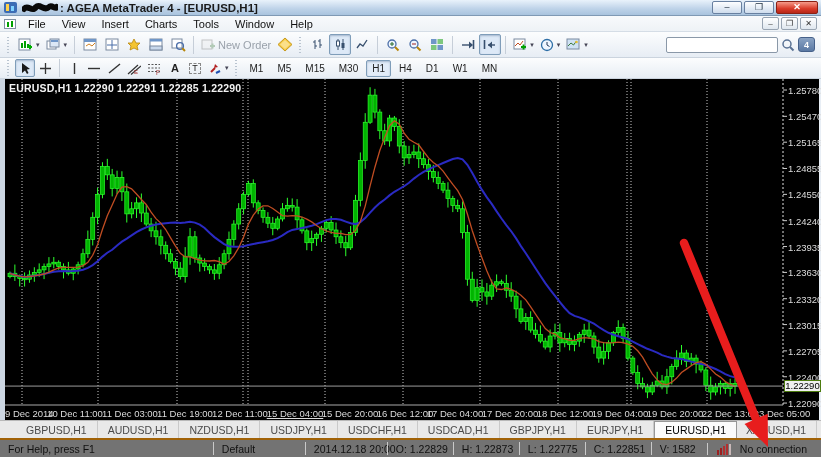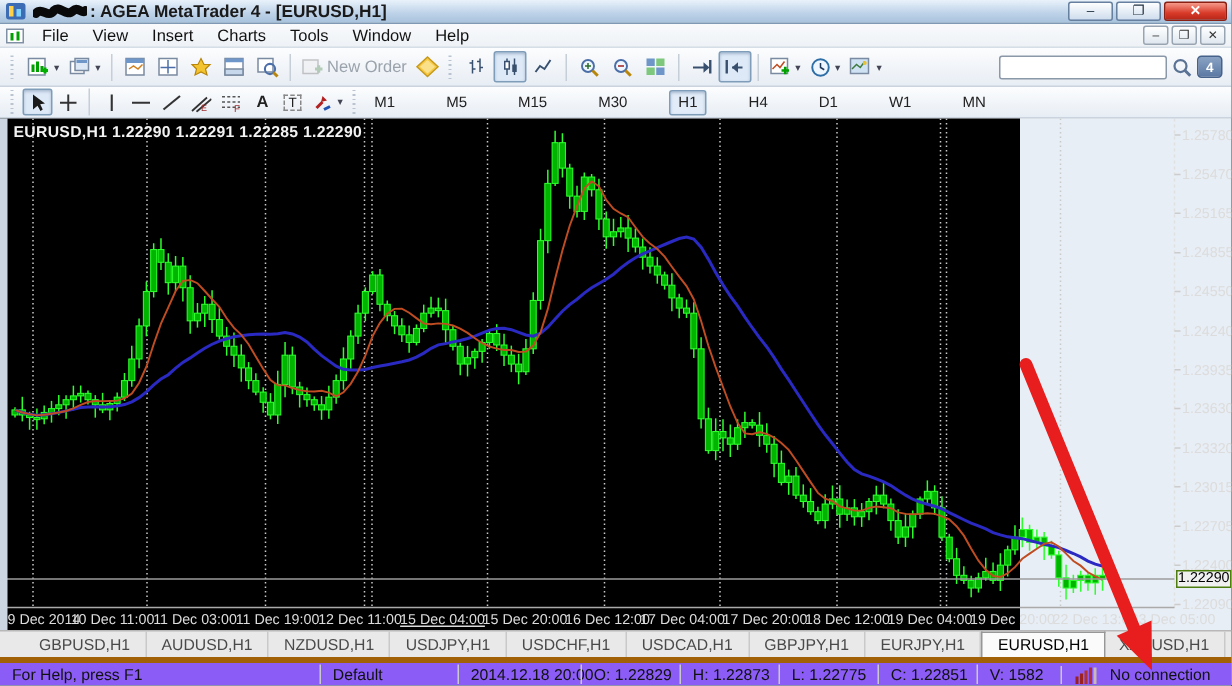--- a/index.html
+++ b/index.html
@@ -43,36 +43,36 @@
   .tlabel{font-size:11px;color:#111;}
   .tlabel.disabled{color:#9aa2ab;}
   .search-wrap{margin-left:auto;display:flex;align-items:center;gap:3px;padding-right:2px;}
   .search-input{width:112px;height:16px;border:1px solid #8a98a8;border-radius:2px;font-size:10px;padding:0 3px;background:#fff;}
   .chat-badge{width:17px;height:15px;background:linear-gradient(#8aa3c4,#5b79a3);border:1px solid #46618a;
     border-radius:3px;color:#fff;font-size:9px;font-weight:bold;text-align:center;line-height:14px;}
   .tfbtn{font-size:10px;color:#222;padding:2px 5px;border:1px solid transparent;border-radius:2px;margin:0 1px;}
   .tfbtn.active{border-color:#7f9db9;background:#e2ecf8;box-shadow:inset 0 1px 2px rgba(60,90,130,.35);}
   .glyph{font-size:11px;color:#222;line-height:1;}
   
-  .chart{position:relative;width:680px;height:341px;background:#000;}
+  .chart{position:relative;width:819px;height:341px;background:#000;}
   .left-strip{position:absolute;left:0;top:0;width:5px;height:100%;background:#ccd6e2;}
   #chart-svg{position:absolute;left:0;top:0;}
   .quote-line{position:absolute;left:9px;top:3px;font-size:10.5px;font-weight:bold;color:#f2f2f2;letter-spacing:.2px;}
   .price-tick{position:absolute;left:788px;font-size:9.5px;color:#dcdcdc;white-space:nowrap;}
   .price-current{position:absolute;left:784px;width:37px;font-size:9.5px;color:#000;background:#f0f0f0;
     text-align:center;border:1px solid #4d7c0f;line-height:10px;}
   .time-label{position:absolute;bottom:1px;font-size:9.5px;color:#dcdcdc;white-space:nowrap;transform:translateX(-50%);}
   .time-label.first{transform:none;}
   
   .tabbar{height:18px;background:#e9e9e9;border-top:1px solid #b8b8b8;display:flex;align-items:stretch;padding-left:16px;font-size:10.5px;position:relative;}
   .tab{display:flex;align-items:center;padding:0 10px;color:#4a4a4a;border-right:1px solid #c9c9c9;background:transparent;}
   .tab.active{background:#fbfbfb;border:1px solid #979797;border-bottom:none;color:#000;margin-right:-1px;position:relative;z-index:2;}
   .tab-scroll{margin-left:auto;display:flex;align-items:center;gap:6px;padding:0 8px;color:#666;font-size:8px;}
   
-  .statusbar{height:19px;background:#8b5cf6;border-top:4px solid #a16207;display:flex;align-items:center;font-size:10.5px;color:#111;}
+  .statusbar{height:19px;background:#737373;border-top:2px solid #a16207;display:flex;align-items:center;font-size:10.5px;color:#111;}
   .sb-seg{padding:0 8px;border-left:1px solid #c9c9c9;height:13px;display:flex;align-items:center;white-space:nowrap;}
   .sb-help{border-left:none;flex:1;}
   .sb-conn{display:flex;align-items:center;gap:8px;border-left:1px solid #c9c9c9;padding:0 14px 0 8px;}
   .overlay{position:absolute;pointer-events:none;z-index:50;}
 </style>
 </head>
 <body>
 
 <div class="app">
 
@@ -306,21 +306,21 @@
       <span class="glyph" style="border:1px dashed #888;padding:0 2px;font-size:9px;">T</span>
     </div>
     <div class="tbtn dd">
       <svg width="14" height="13">
           <path d="M3 10 l4 -4" stroke="#b22020" stroke-width="2"></path>
           <polygon points="7,2 10,5 6,6" fill="#b22020"></polygon>
           <path d="M8 11 l4 -2" stroke="#2050b0" stroke-width="2"></path>
         </svg>
     </div>
     <div class="grip"></div>
-    <div id="tf-container" style="display:flex;align-items:center;gap:20px;">
+    <div id="tf-container" style="display:flex;align-items:center;">
         <div class="tfbtn">M1</div>
         <div class="tfbtn">M5</div>
         <div class="tfbtn">M15</div>
         <div class="tfbtn">M30</div>
         <div class="tfbtn active">H1</div>
         <div class="tfbtn">H4</div>
         <div class="tfbtn">D1</div>
         <div class="tfbtn">W1</div>
         <div class="tfbtn">MN</div>
       </div>

